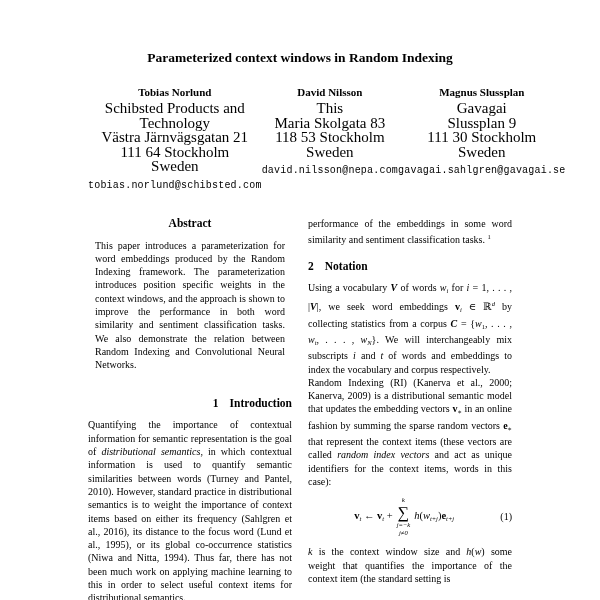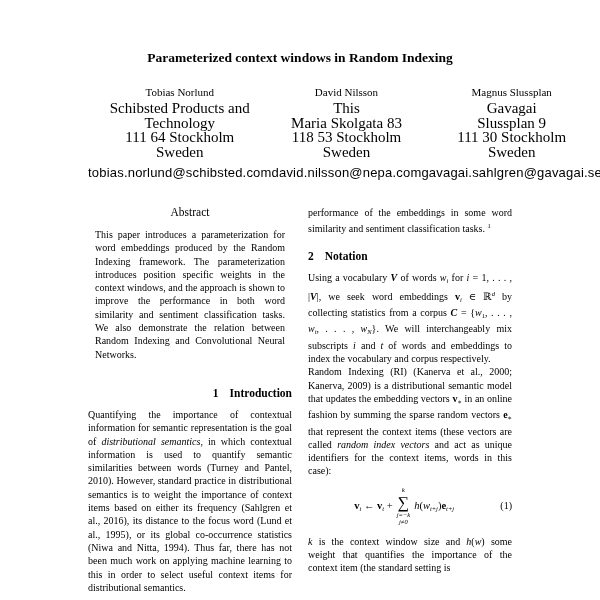--- a/index.html
+++ b/index.html
@@ -6,29 +6,29 @@
   html,body { background:#ffffff; }
   body {
     width:600px; height:600px; overflow:hidden;
     font-family:"Liberation Serif","DejaVu Serif",serif;
     color:#000;
   }
   .page { width:600px; height:600px; padding:50px 88px 1px 88px; overflow:hidden; }
   .title { font-size:13.5px; font-weight:bold; text-align:center; line-height:16px; }
   .authors { display:flex; justify-content:space-between; margin-top:20px; }
   .author { text-align:center; flex:1; }
-  .author-name { font-size:11px; font-weight:normal; margin-bottom:3px; }
+  .author-name { font-size:11px; font-weight:bold; margin-bottom:3px; }
   .affil-line { font-size:15px; line-height:14.5px; }
   .author-email {
-    font-family:Liberation Sans, sans-serif;
-    font-size:13px; margin-top:6px; letter-spacing:0.2px;
+    font-family:Liberation Mono, monospace;
+    font-size:10px; margin-top:6px; letter-spacing:0.2px;
   }
   .columns { display:flex; gap:16px; margin-top:26px; height:390px; overflow:hidden; }
   .col { width:204px; overflow:hidden; }
-  .abstract-heading { font-size:11.5px; font-weight:normal; text-align:center; margin-bottom:10px; }
+  .abstract-heading { font-size:11.5px; font-weight:bold; text-align:center; margin-bottom:10px; }
   .abstract-body { padding:0 7px; }
   .body-par, .abstract-body {
     font-size:10px; line-height:13.3px; text-align:justify;
   }
   .section-heading { font-size:11.5px; font-weight:bold; margin:14px 0 9px 0; }
   .section-heading .sec-num { margin-right:11px; }
   .intro-heading { margin-top:26px;text-align:right; }
   .it { font-style:italic; }
   .bf { font-weight:bold; }
   .cal { font-style:italic; font-weight:bold; }
@@ -49,20 +49,21 @@
 
 <div class="page">
 
   <h1 class="title">Parameterized context windows in Random Indexing</h1>
 
   <div class="authors">
 
     <div class="author">
       <div class="author-name">Tobias Norlund</div>
       <div class="affil-line">Schibsted Products and Technology</div>
+      <div class="affil-line">Västra Järnvägsgatan 21</div>
       <div class="affil-line">111 64 Stockholm</div>
       <div class="affil-line">Sweden</div>
       <div class="author-email">tobias.norlund@schibsted.com</div>
     </div>
 
     <div class="author">
       <div class="author-name">David Nilsson</div>
       <div class="affil-line">This</div>
       <div class="affil-line">Maria Skolgata 83</div>
       <div class="affil-line">118 53 Stockholm</div>

